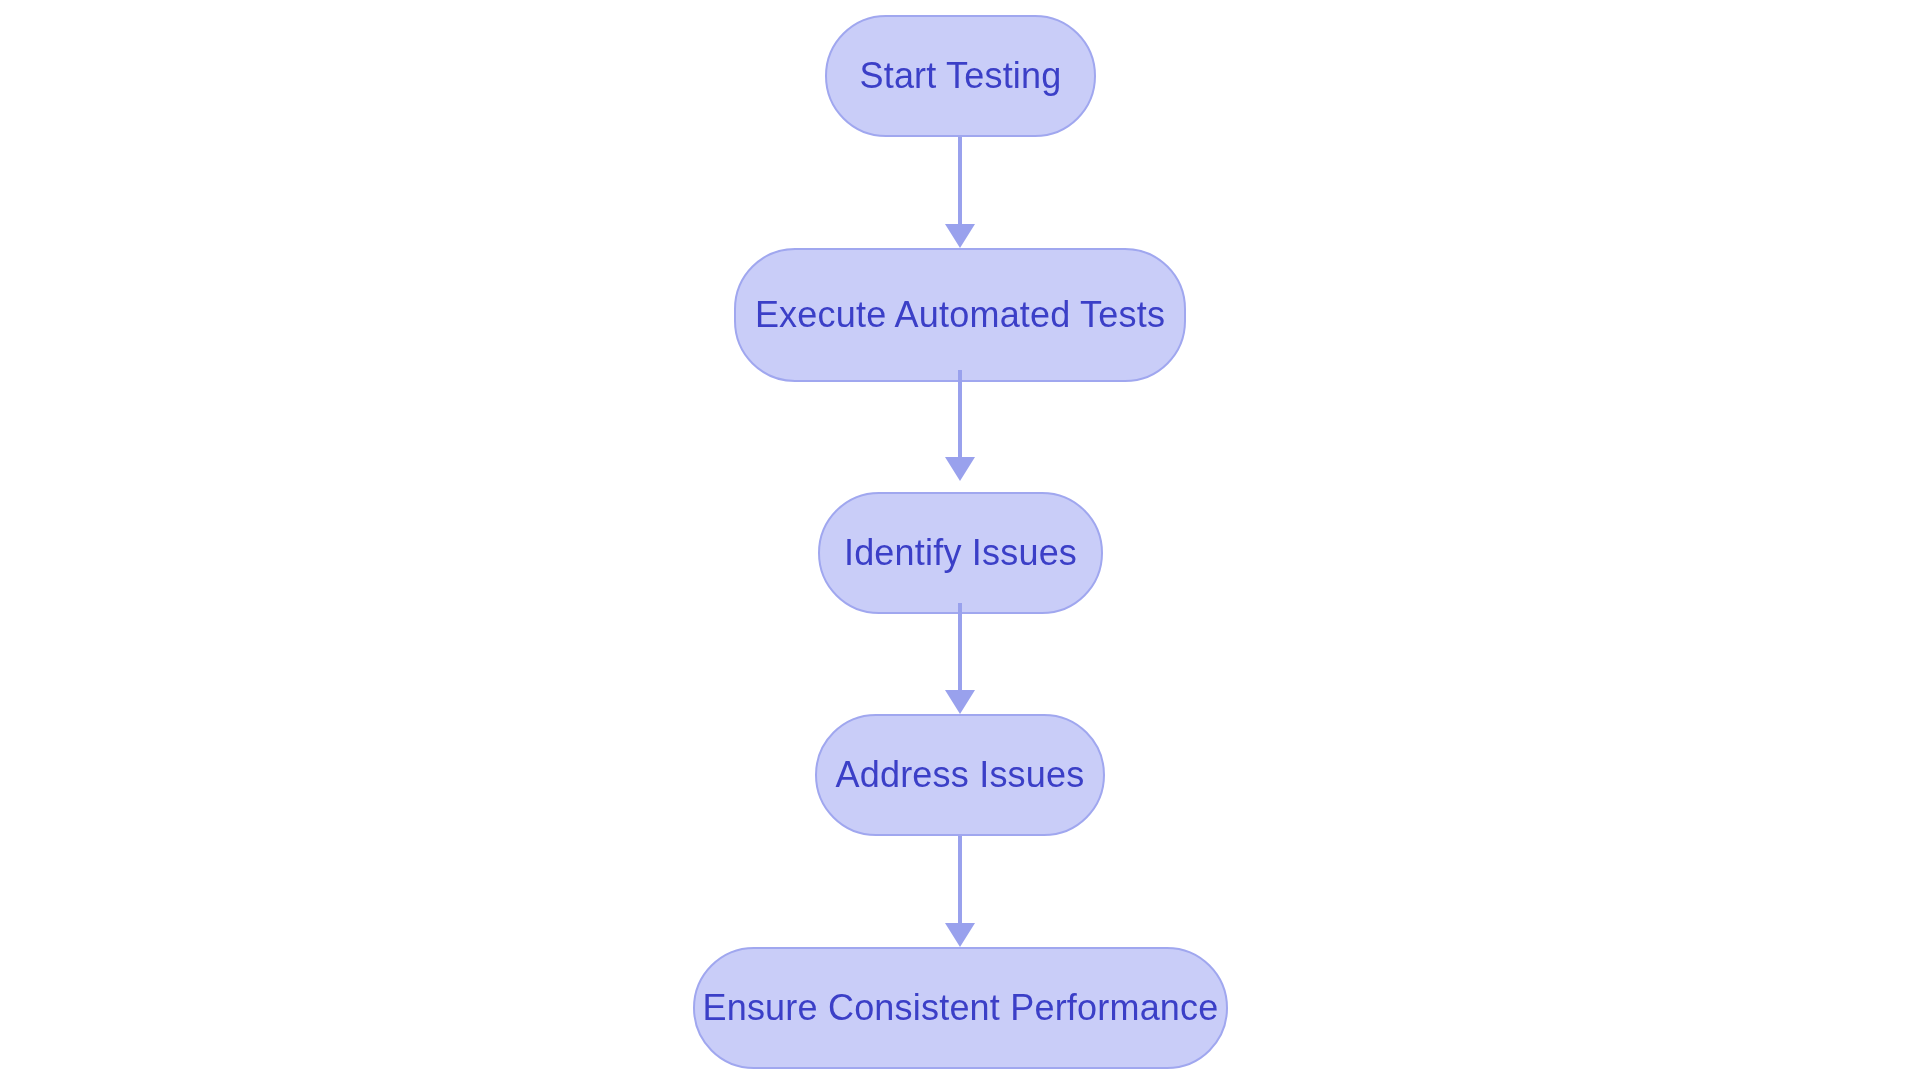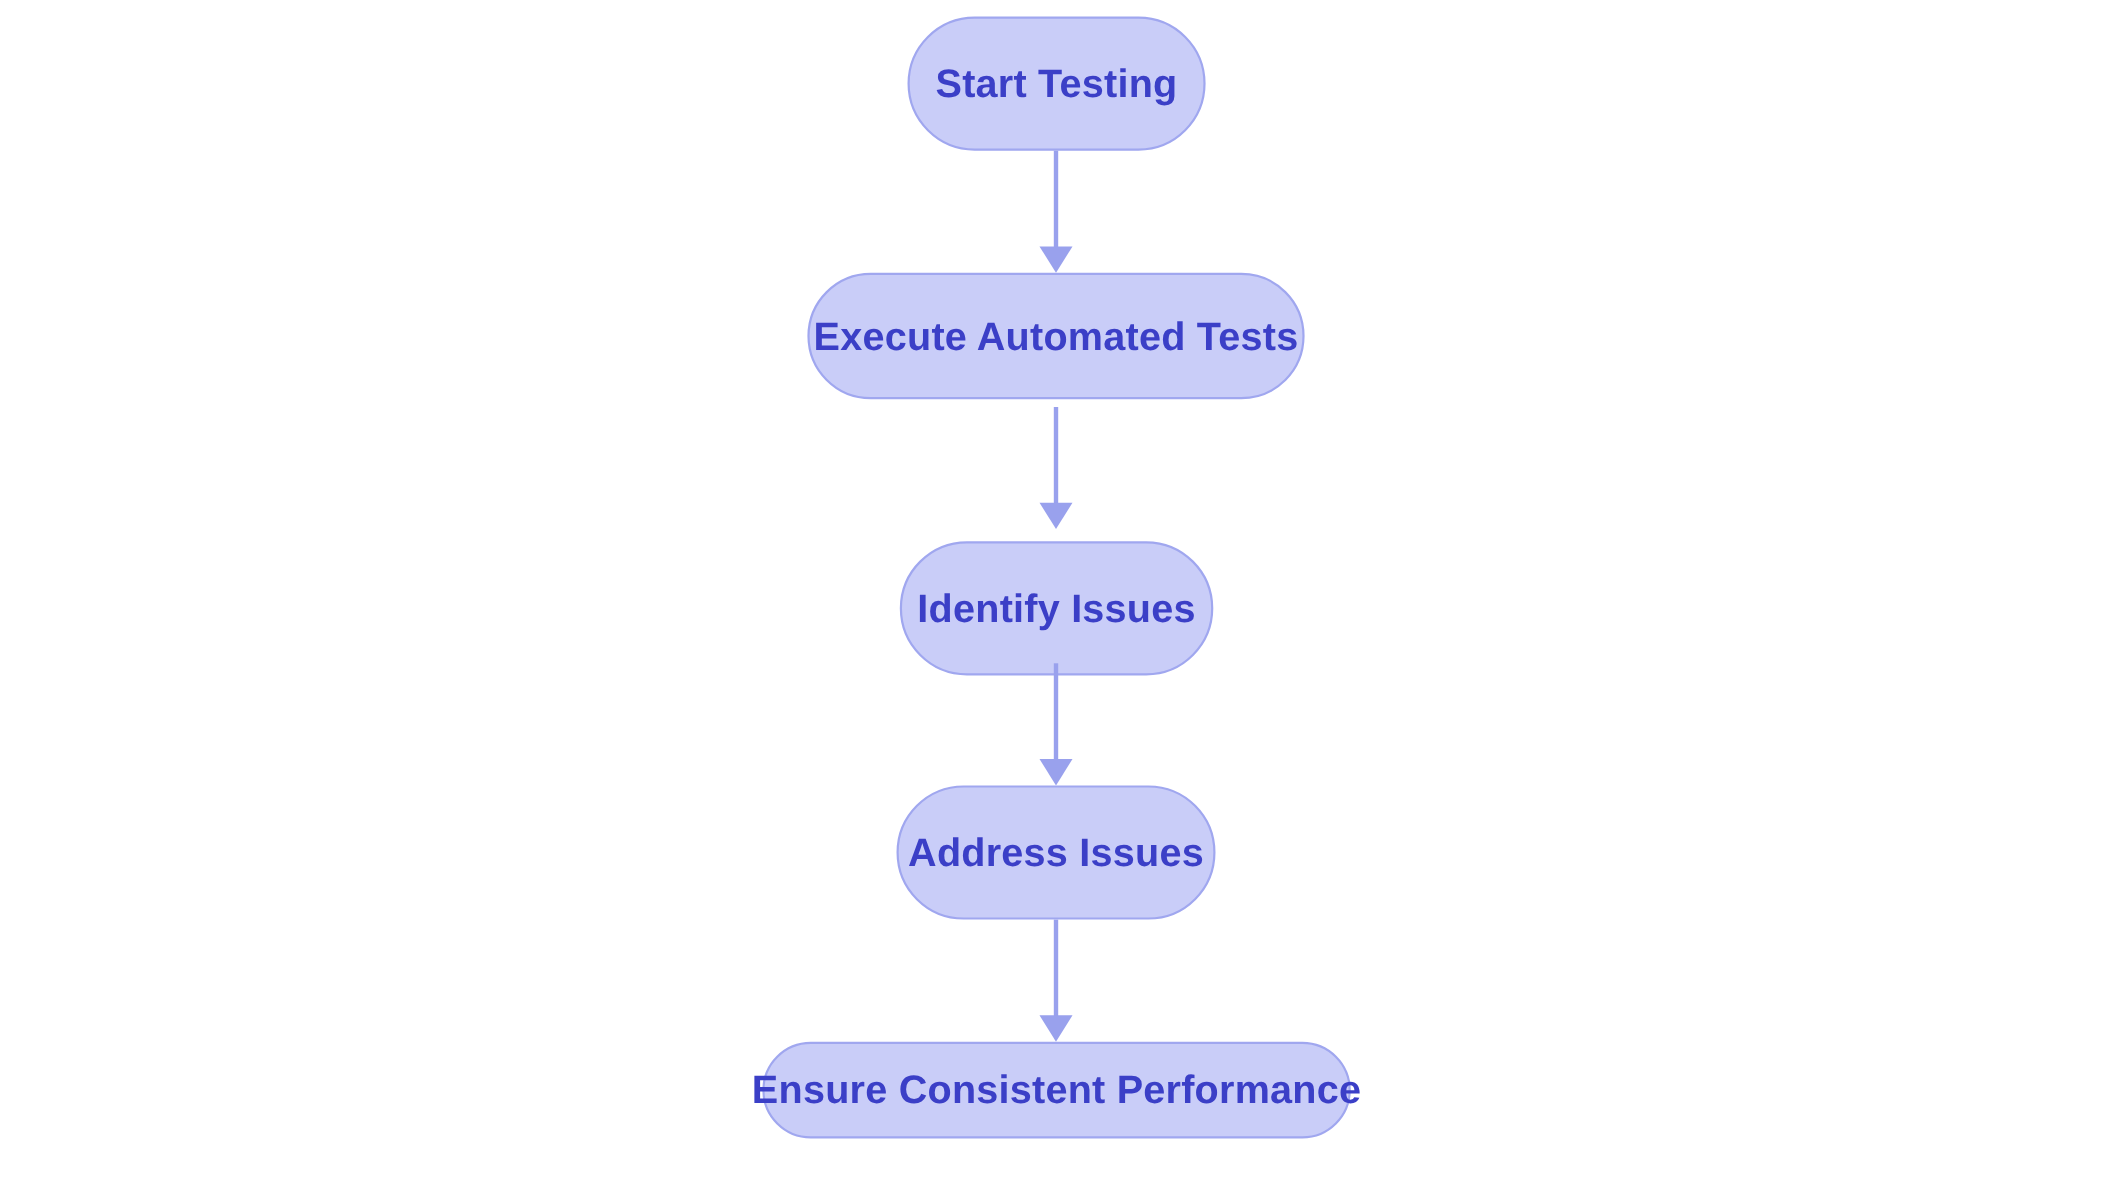--- a/index.html
+++ b/index.html
@@ -23,31 +23,31 @@
   .flow-node {
     position: absolute;
     display: flex;
     align-items: center;
     justify-content: center;
     background: var(--node-fill);
     border: 2px solid var(--node-border);
     border-radius: 61px;          
     color: var(--node-text);
     font-size: 36px;
-    font-weight: 700;
+    font-weight: 400;
     letter-spacing: 0.2px;
     white-space: nowrap;
     text-align: center;
   }
 
   .n1 { left: 825px; top: 15px;  width: 271px; height: 122px; }
-  .n2 { left: 734px; top: 248px; width: 452px; height: 115px; }
+  .n2 { left: 734px; top: 248px; width: 452px; height: 134px; }
   .n3 { left: 818px; top: 481px; width: 285px; height: 122px; margin-top: 11px; }
   .n4 { left: 815px; top: 714px; width: 290px; height: 122px; }
-  .n5 { left: 693px; top: 947px; width: 535px; height: 88px; }
+  .n5 { left: 693px; top: 947px; width: 535px; height: 122px; }
 
   .flow-arrow {
     position: absolute;
     left: 945px;                   
     width: 30px;
     height: 111px;
   }
   .a1 { top: 137px; }
   .a2 { top: 370px; }
   .a3 { top: 603px; }

